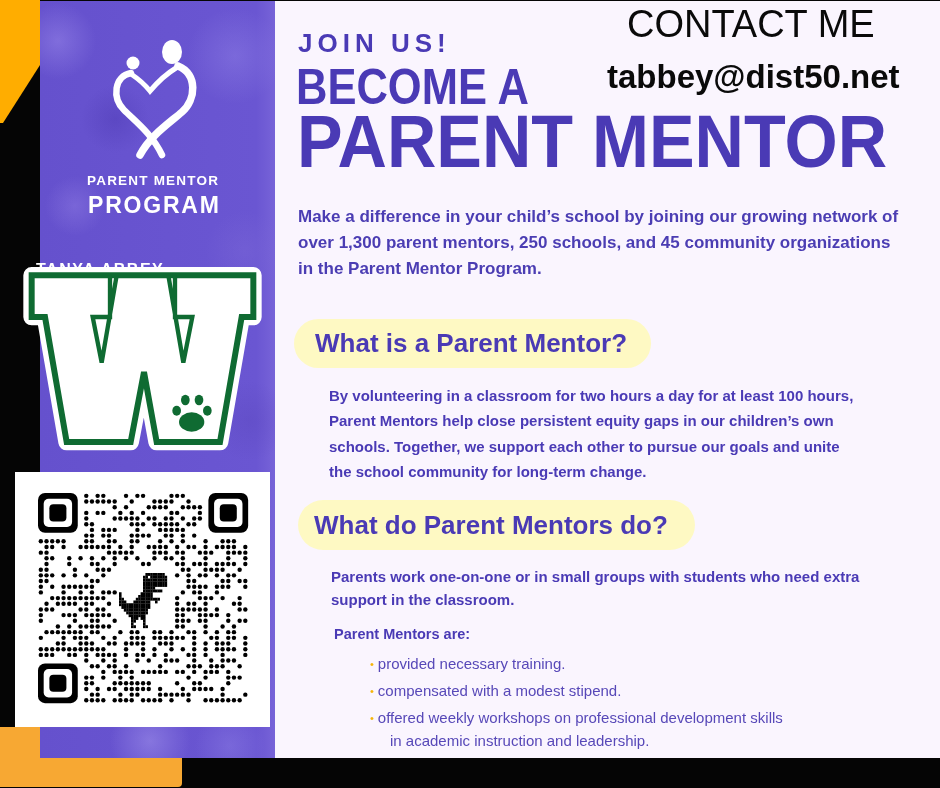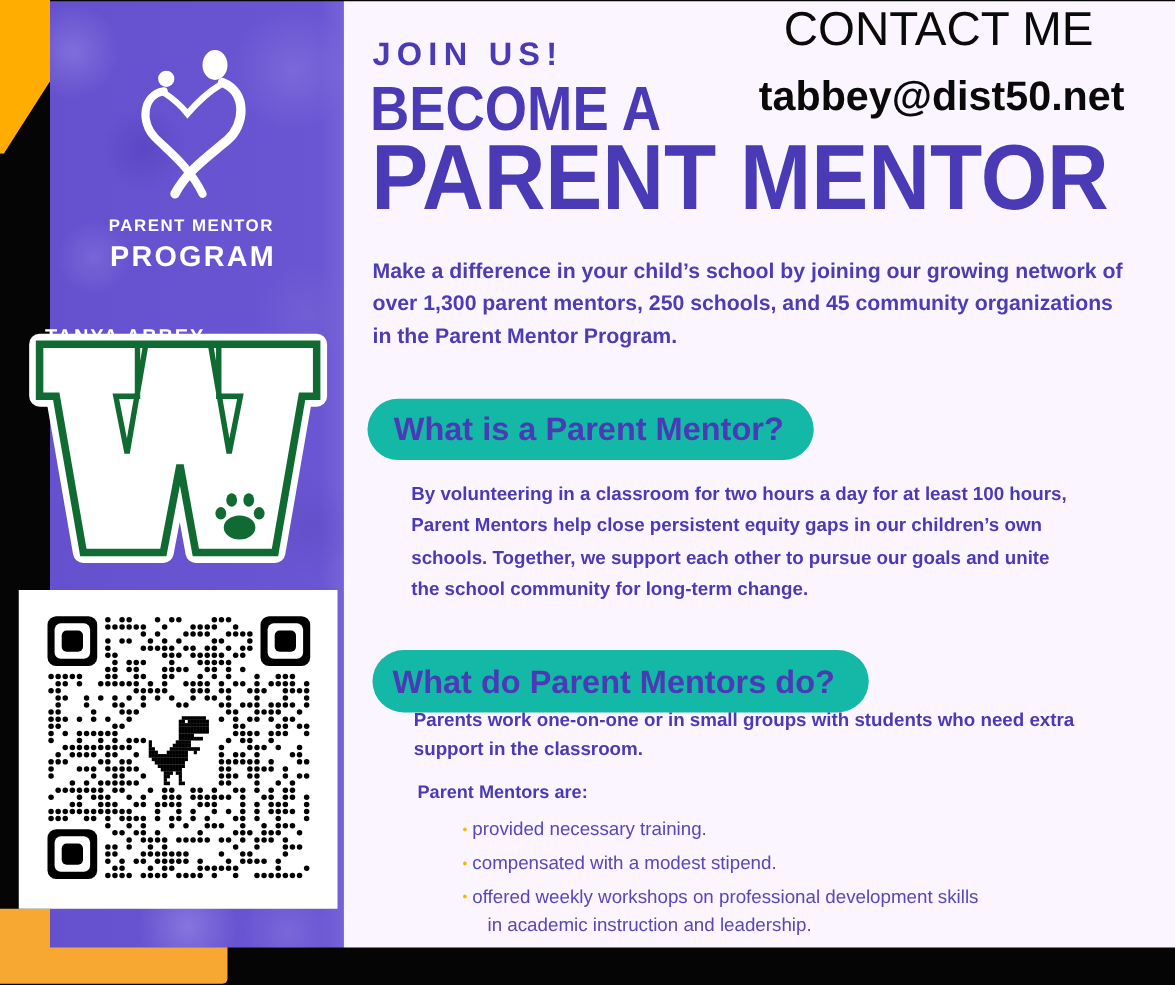--- a/index.html
+++ b/index.html
@@ -55,25 +55,25 @@
             transform:scaleX(0.924); transform-origin:0 0; }
 
   .contact-heading { left:627px; top:5px; font-size:38px; line-height:38px; font-weight:normal; color:#0A0A0A; }
   .contact-email { left:607px; top:60px; font-size:33px; line-height:33px; font-weight:bold; color:#0A0A0A; }
 
   
   .intro { left:298px; top:204px; font-size:17px; line-height:26px; font-weight:bold; color:#4B3DB3; }
   .intro div, .sec-body div { white-space:nowrap; }
 
   .pill {
-    background:#14b8a6; border-radius:25px; display:flex; align-items:center;
+    background:#fef9c3; border-radius:25px; display:flex; align-items:center;
     font-weight:bold; color:#4A3AB5; white-space:nowrap;
   }
   .pill1 { left:294px; top:319px; width:357px; height:49px; padding-left:21px; box-sizing:border-box; font-size:26px; }
-  .pill2 { left:298px; top:500px; width:397px; height:50px; padding-left:16px; box-sizing:border-box; font-size:26px;margin-top:20px; }
+  .pill2 { left:298px; top:500px; width:397px; height:50px; padding-left:16px; box-sizing:border-box; font-size:26px; }
 
   .sec-body { font-size:15px; font-weight:bold; color:#4A3AB5; }
   .sec1-body { left:329px; top:383px; line-height:25.3px; }
   .sec2-body { left:331px; top:565px; line-height:23px; }
   .list-intro { left:334px; top:624px; font-size:14.5px; line-height:20px; font-weight:bold; color:#4A3AB5; }
 
   .bullet { left:370px; font-size:15px; line-height:22px; color:#5748B8; white-space:nowrap; }
   .bullet .dot { color:#F5B50A; font-size:11px; margin-right:4px; position:relative; top:-1px; }
   .b1 { top:653px; } .b2 { top:680px; } .b3 { top:707px; } .b3c { top:730px;margin-left:20px; }
 

